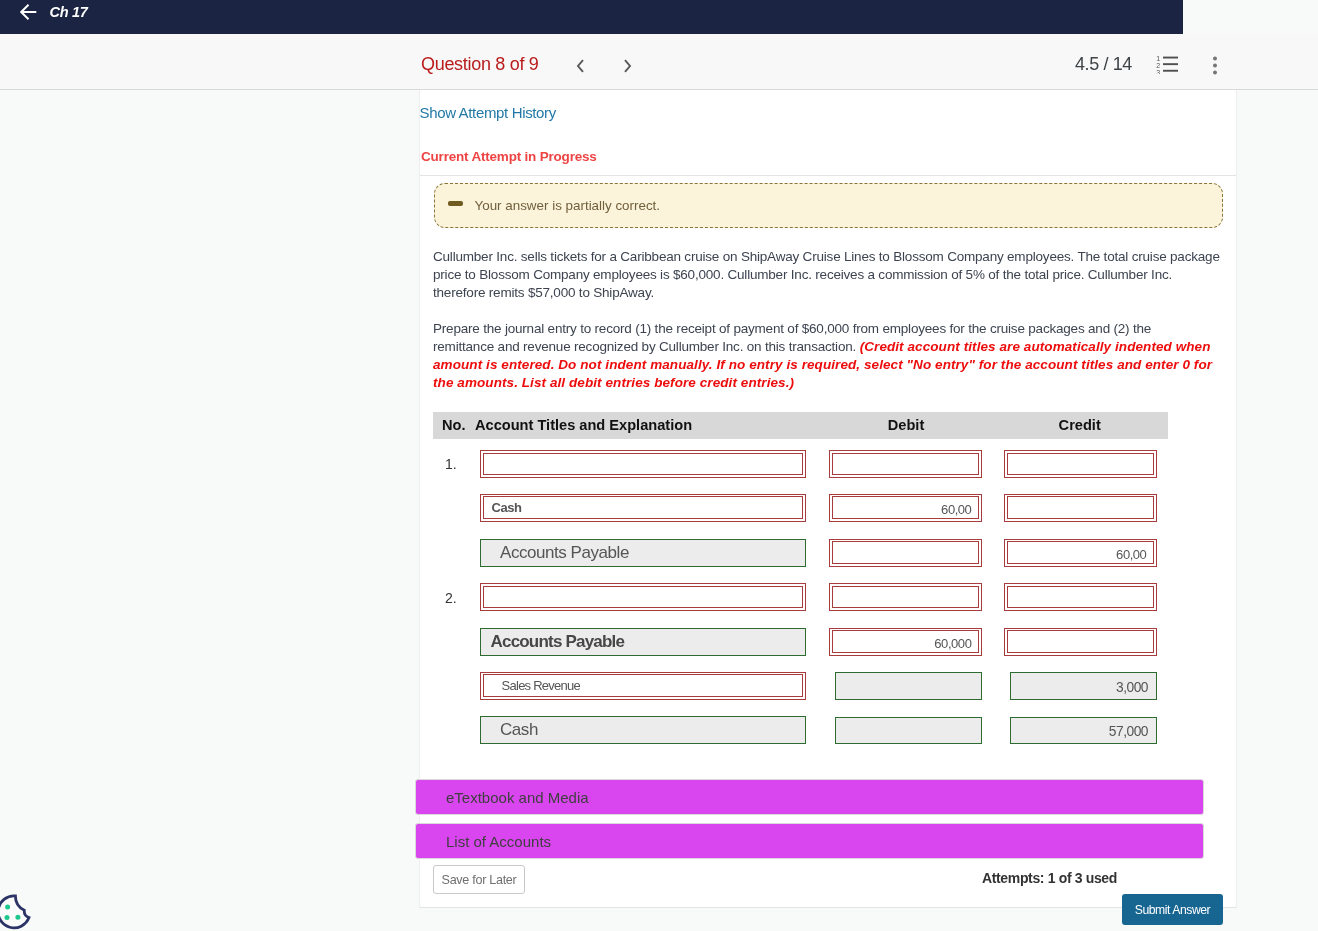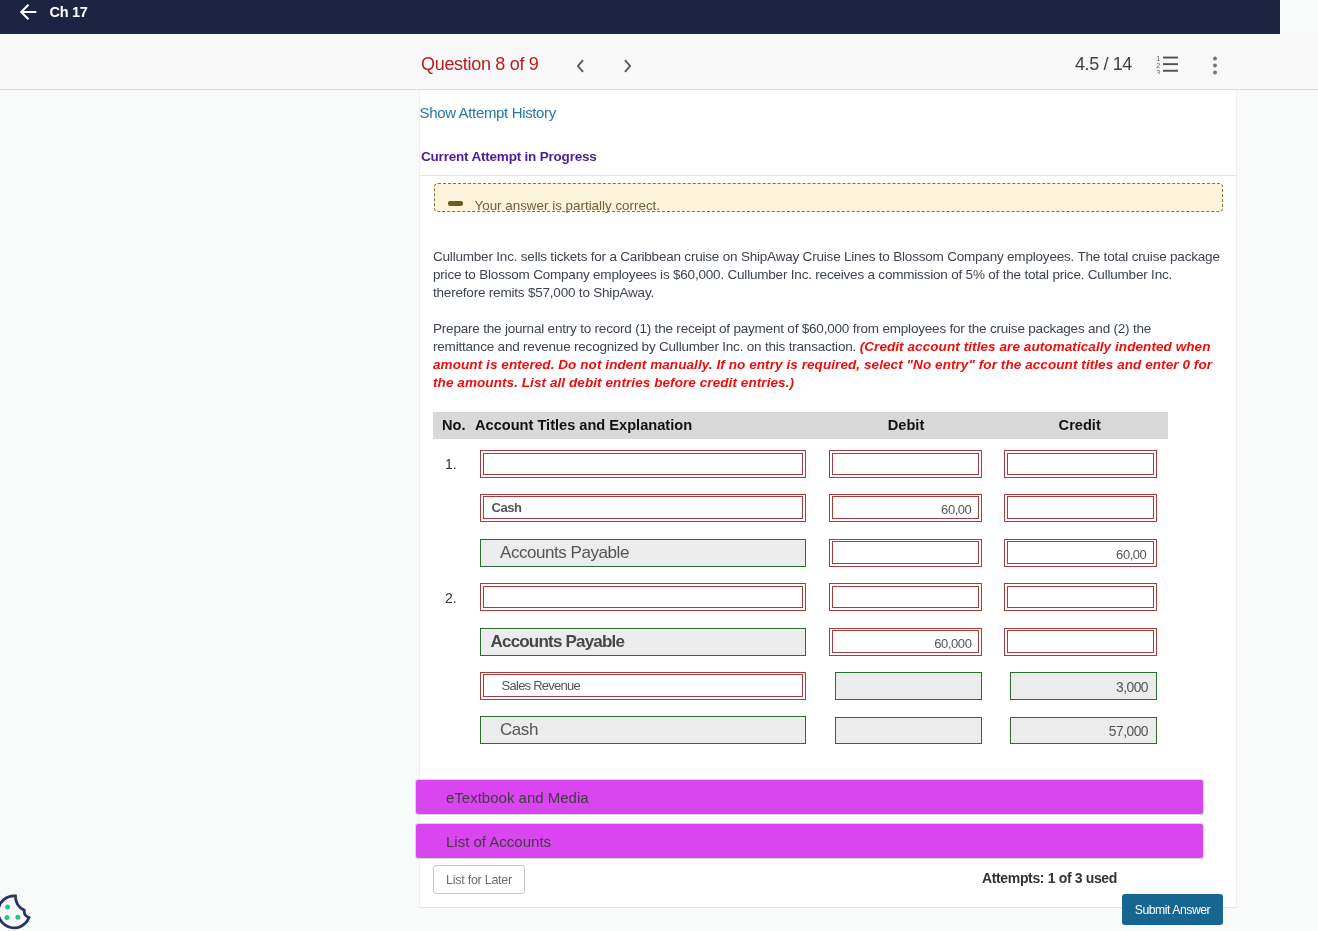--- a/index.html
+++ b/index.html
@@ -1,27 +1,27 @@
 <!DOCTYPE html>
 <html><head>
 <meta charset="utf-8">
 <style>
   * { margin:0; padding:0; box-sizing:border-box; }
   html,body { width:1318px; height:931px; overflow:hidden; }
   body { font-family:"Liberation Sans", sans-serif; background:#f8f9f9; position:relative; }
-  .topbar { position:absolute; left:0; top:0; width:1280px; height:34px; background:#1b2543; }
+  .topbar { position:absolute; left:0; top:0; width:1183px; height:34px; background:#1b2543;font-style:italic; }
   .chtitle { position:absolute; left:49.5px; top:4px; color:#fff; font-size:14.5px; font-weight:700; letter-spacing:-0.3px; }
   .toolbar { position:absolute; left:0; top:34px; width:1318px; height:56px; background:#f8f8f8; border-bottom:1px solid #d8d8d8; }
   .qtext { position:absolute; left:421px; top:54px; font-size:18px; color:#b91c1c; letter-spacing:-0.3px; }
   .score { position:absolute; left:1075px; top:54px; font-size:18px; color:#3e4347; letter-spacing:-0.4px; }
   .card { position:absolute; left:419px; top:90px; width:818px; height:818px; background:#ffffff; border-left:1px solid #eeeeee; border-right:1px solid #eeeeee; border-bottom:1px solid #e3e3e3; }
   .link { position:absolute; left:419.5px; top:104px; font-size:15px; color:#2279a7; letter-spacing:-0.35px; }
-  .heading { position:absolute; left:421px; top:149px; font-size:13.5px; font-weight:700; color:#4c1d95; letter-spacing:-0.2px; }
+  .heading { position:absolute; left:421px; top:149px; font-size:13.5px; font-weight:700; color:#ef4444; letter-spacing:-0.2px; }
   .hr { position:absolute; left:420px; top:175px; width:816px; height:1px; background:#e4e4e4; }
-  .alert { position:absolute; left:434px; top:183px; width:789px; height:29px; background:#fbf3da; border:1px dashed #877539; border-radius:4px; }
+  .alert { position:absolute; left:434px; top:183px; width:789px; height:45px; background:#fbf3da; border:1px dashed #877539; border-radius:11px; }
   .alert .minus { position:absolute; left:13px; top:17px; width:15px; height:5px; background:#6f5a20; border-radius:2px; }
   .alert .atext { position:absolute; left:39.5px; top:13.5px; font-size:13.4px; color:#6f5f3c; }
   .para { position:absolute; left:433px; font-size:13.5px; letter-spacing:-0.2px; line-height:18px; color:#3d4450; white-space:nowrap; }
   .redtext { color:#ed0d0d; font-weight:700; font-style:italic; letter-spacing:0.08px; }
   .thead { position:absolute; left:433px; top:412px; width:735px; height:27px; background:#d8d8d8; font-size:14.6px; font-weight:700; color:#111; }
   .thead span { position:absolute; top:5px; }
   .rownum { position:absolute; font-size:14px; color:#333; }
   .redbox { position:absolute; height:28px; border:1.5px solid #a83b3b; padding:1.6px; background:#fff; }
   .redbox .in { width:100%; height:100%; border:1.2px solid #a83b3b; background:#fff; font-size:13px; letter-spacing:-0.45px; color:#555; display:flex; align-items:center; }
   .greenbox { position:absolute; height:27.5px; border:1.6px solid #2e6b30; background:#ececec; font-size:17px; letter-spacing:-0.45px; color:#555; display:flex; align-items:center; }
@@ -140,21 +140,21 @@
   <div class="greenbox" style="left:835px; top:672px; width:147px"></div>
   <div class="greenbox num" style="left:1010px; top:672px; width:147px; padding-right:8px">3,000</div>
 
   <div class="greenbox" style="left:480px; top:716px; width:326px; padding-left:19px">Cash</div>
   <div class="greenbox" style="left:835px; top:716.5px; width:147px"></div>
   <div class="greenbox num" style="left:1010px; top:716.5px; width:147px; padding-right:8px">57,000</div>
 
   <div class="panel" style="top:779px">eTextbook and Media</div>
   <div class="panel" style="top:823px">List of Accounts</div>
 
-  <div class="savebtn">List for Later</div>
+  <div class="savebtn">Save for Later</div>
   <div class="attempts">Attempts:&nbsp;1 of 3 used</div>
   <div class="submitbtn">Submit Answer</div>
 
   <svg style="position:absolute;left:-5px;top:892px" width="40" height="40" viewBox="0 0 40 40">
     <path d="M 20.4 3.9 A 16 16 0 1 0 34 25.6 A 7 7 0 0 1 29.3 18.3 A 16 16 0 0 1 20.4 3.9 Z" fill="#fbfbfb" stroke="#2c3366" stroke-width="2.8"></path>
     <circle cx="12.6" cy="15" r="2.5" fill="#1ec78d"></circle>
     <circle cx="12" cy="25.5" r="2.5" fill="#1ec78d"></circle>
     <circle cx="22.9" cy="25.2" r="2.5" fill="#1ec78d"></circle>
   </svg>
 

